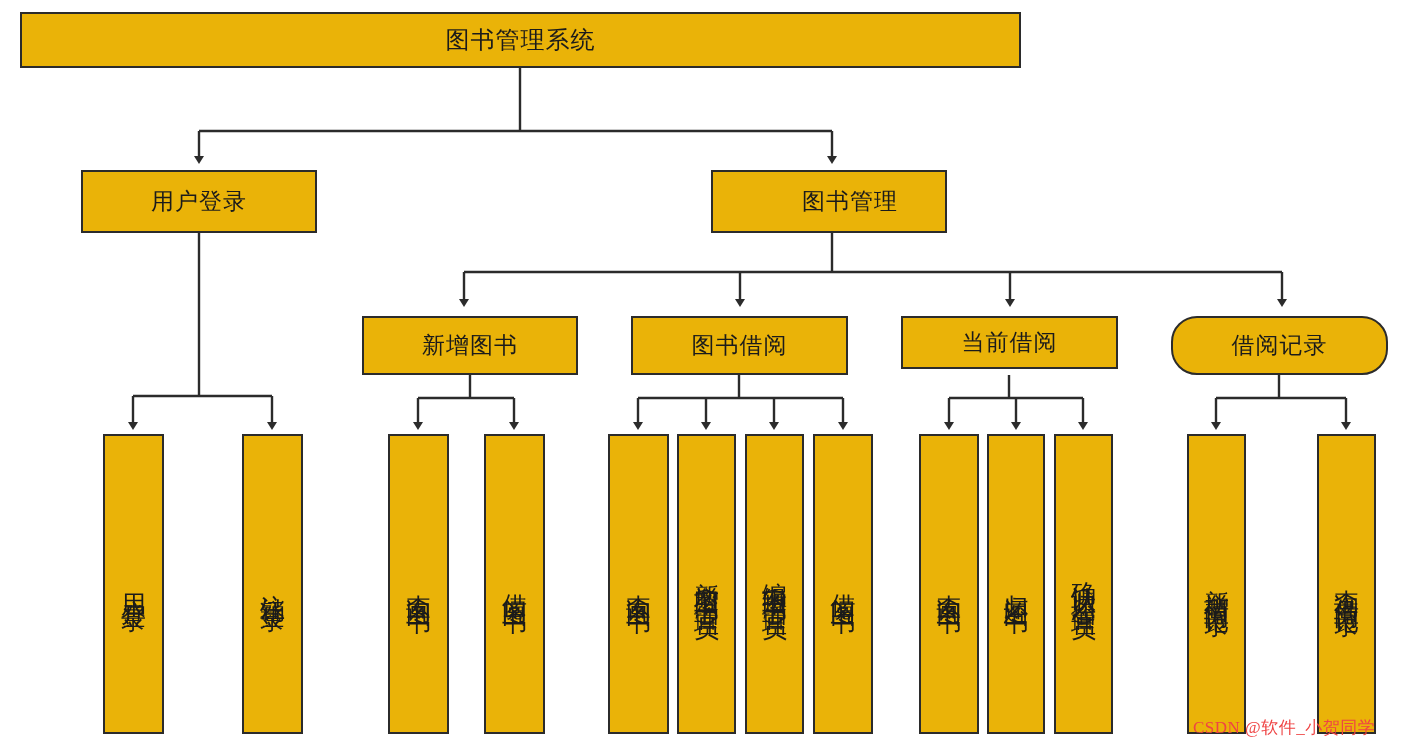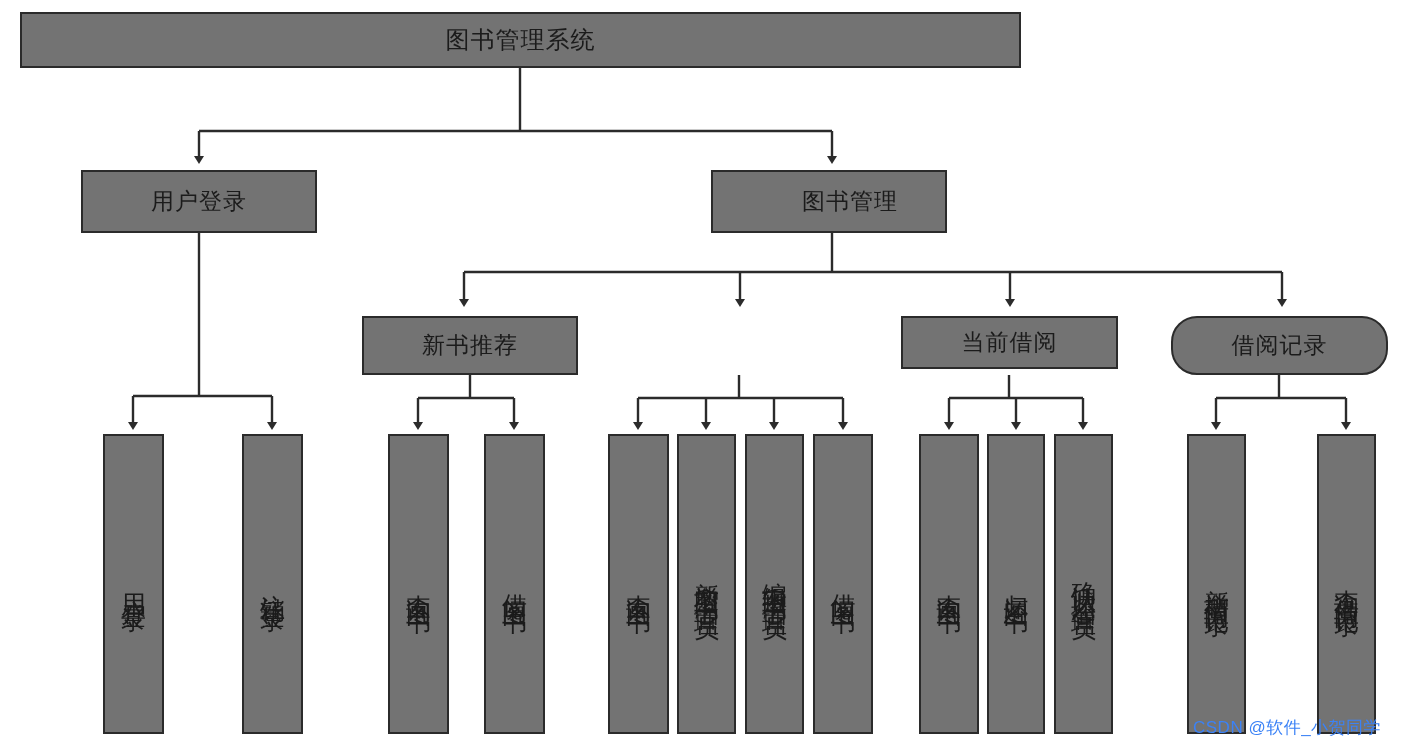--- a/index.html
+++ b/index.html
@@ -3,21 +3,21 @@
 <meta charset="utf-8">
 <title>图书管理系统 功能结构图</title>
 <style>
   html,body{margin:0;padding:0;background:#ffffff;}
   body{font-family:"Liberation Sans","DejaVu Sans",sans-serif;}
   #stage{position:relative;width:1405px;height:747px;background:#ffffff;overflow:hidden;}
   svg.lines{position:absolute;left:0;top:0;width:1405px;height:747px;}
   .node{
     position:absolute;
     box-sizing:border-box;
-    background:#737373;
+    background:#eab308;
     border:2px solid #2b2b2b;
     display:flex;
     align-items:center;
     justify-content:center;
     color:#1b1b1b;
   }
   .node .lbl{
     display:block;
     text-align:center;
     line-height:1.15;
@@ -30,24 +30,25 @@
     writing-mode:vertical-rl;
     text-orientation:upright;
     font-size:25px;
     letter-spacing:5px;
     line-height:1;
     white-space:nowrap;
   }
   .watermark{
     position:absolute;
     font-size:17px;
-    color:#3b82f6;
+    color:#ef4444;
     letter-spacing:0.5px;
     white-space:nowrap;
     pointer-events:none;
+    font-family:Liberation Serif, serif;
   }
 </style>
 </head>
 <body>
 
 <div id="stage">
 
   <svg class="lines" viewBox="0 0 1405 747" xmlns="http://www.w3.org/2000/svg">
     <defs>
       <marker id="arrow" markerWidth="10" markerHeight="10" refX="4" refY="5" orient="auto" markerUnits="userSpaceOnUse">
@@ -103,21 +104,24 @@
   </div>
 
   <div class="node h-node" style="left:81px;top:170px;width:236px;height:63px;">
     <span class="lbl">用户登录</span>
   </div>
   <div class="node h-node" style="left:711px;top:170px;width:236px;height:63px;padding-left:42px;">
     <span class="lbl">图书管理</span>
   </div>
 
   <div class="node h-node" style="left:362px;top:316px;width:216px;height:59px;">
-    <span class="lbl">新书推荐</span>
+    <span class="lbl">新增图书</span>
+  </div>
+  <div class="node h-node" style="left:631px;top:316px;width:217px;height:59px;">
+    <span class="lbl">图书借阅</span>
   </div>
   <div class="node h-node" style="left:901px;top:316px;width:217px;height:53px;">
     <span class="lbl">当前借阅</span>
   </div>
   <div class="node h-node" style="left:1171px;top:316px;width:217px;height:59px;border-radius:26px;">
     <span class="lbl">借阅记录</span>
   </div>
 
   <div class="node v-node" style="left:103px;top:434px;width:61px;height:300px;">
     <span class="lbl">用户登录</span>

